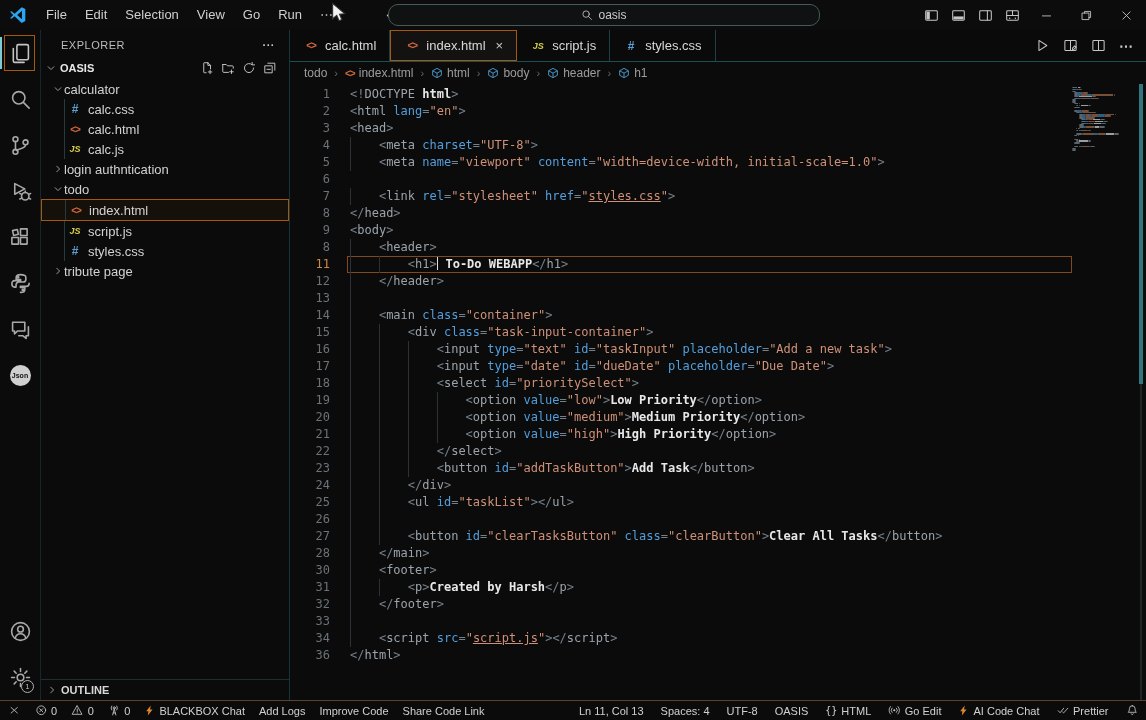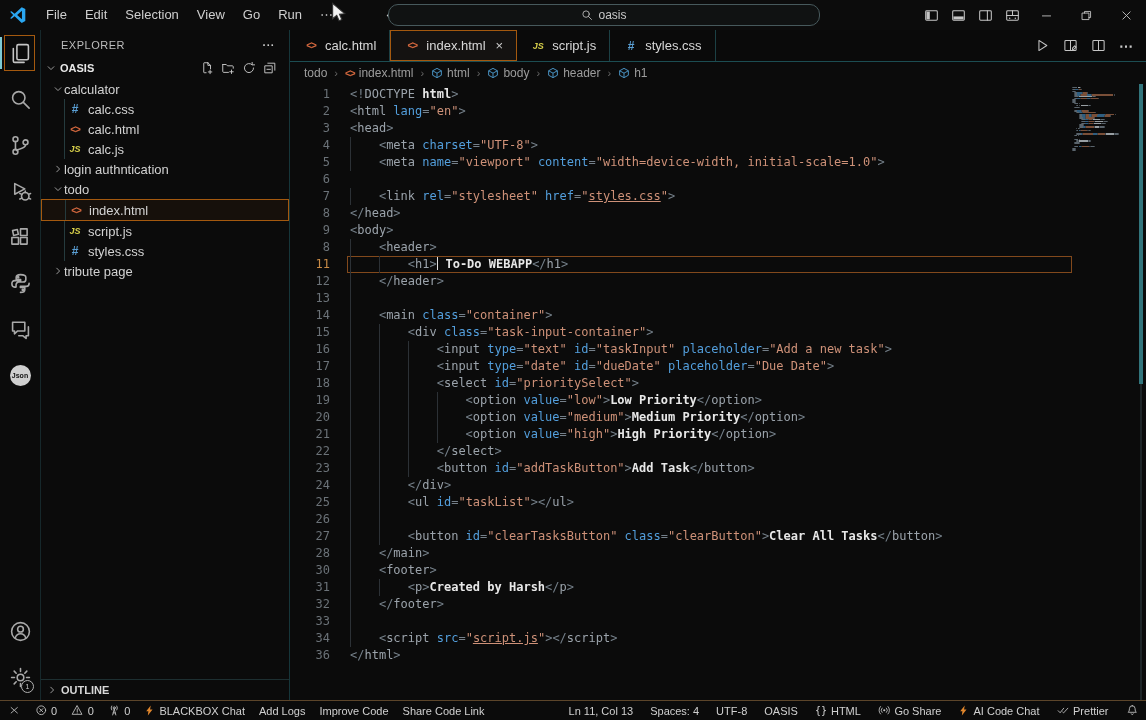--- a/index.html
+++ b/index.html
@@ -777,21 +777,21 @@
         <div class="braces">{}</div>
         <div>HTML</div>
       </div>
       <div class="sb-item">
         <div>
           <svg width="12.5" height="12.5" viewBox="0 0 16 16" fill="none" stroke="#c5c5c5" stroke-width="1.1" stroke-linecap="round" stroke-linejoin="round">
             <circle cx="8" cy="8" r="1.4" fill="#c5c5c5" stroke="none"></circle>
             <path d="M5.2 5.2a4 4 0 0 0 0 5.6M10.8 5.2a4 4 0 0 1 0 5.6M3.2 3.2a6.8 6.8 0 0 0 0 9.6M12.8 3.2a6.8 6.8 0 0 1 0 9.6"></path>
           </svg>
         </div>
-        <div>Go Share</div>
+        <div>Go Edit</div>
       </div>
       <div class="sb-item">
         <div>
           <svg width="11" height="13" viewBox="0 0 16 16">
             <path fill="#e0862c" d="M9.8.8 3.2 9.2h3.2L5.6 15.2l6.8-8.8H8.8Z"></path>
           </svg>
         </div>
         <div>AI Code Chat</div>
       </div>
       <div class="sb-item">

